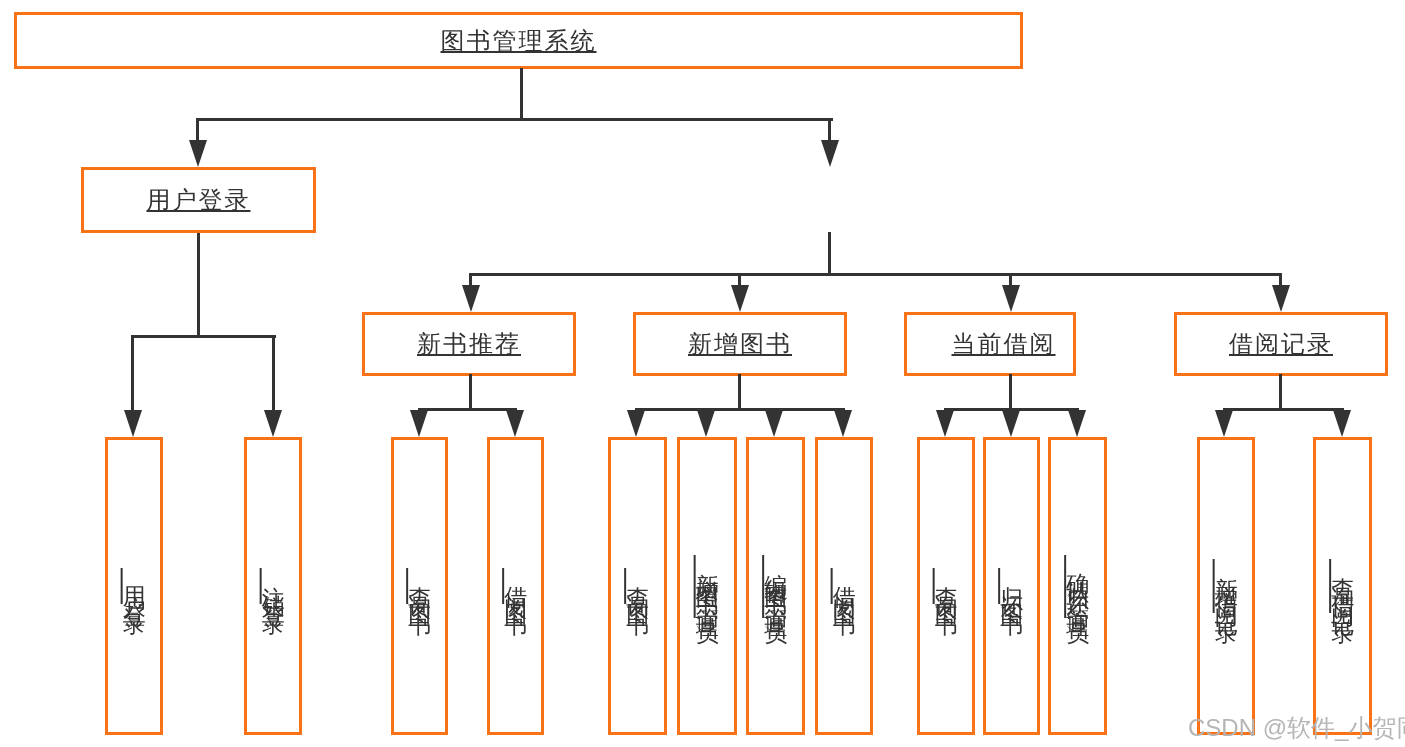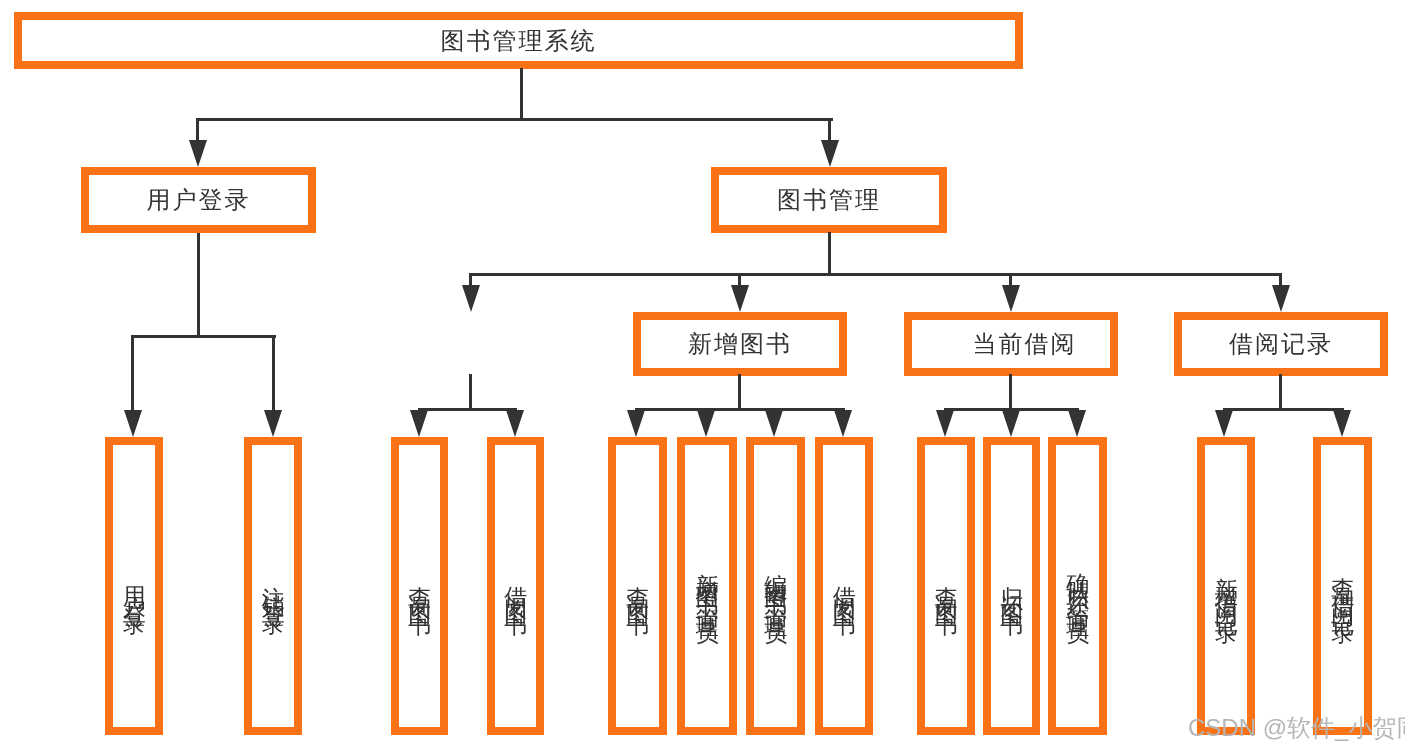--- a/index.html
+++ b/index.html
@@ -7,26 +7,27 @@
     position: relative;
     width: 1405px;
     height: 747px;
     background: #ffffff;
     font-family: "Liberation Sans", sans-serif;
     color: #333333;
     overflow: hidden;
   }
   .box {
     position: absolute;
-    border: 8px solid #f97316;
+    border: 3px solid #f97316;
     background: #ffffff;
     box-sizing: border-box;
     display: flex;
     align-items: center;
     justify-content: center;
+    text-decoration: underline;
   }
   .hbox span {
     font-size: 24px;
     letter-spacing: 2px;
     white-space: nowrap;
   }
   .leaf .vtext {
     writing-mode: vertical-rl;
     text-orientation: mixed;
     font-size: 23px;
@@ -51,21 +52,21 @@
     z-index: 3;
     white-space: nowrap;
   }
 
   
   .root  { left: 14px;   top: 12px;  width: 1009px; height: 57px; }
   .n-login { left: 81px;  top: 167px; width: 235px; height: 66px; }
   .n-mgmt  { left: 711px; top: 167px; width: 236px; height: 66px; }
   .n-l3a { left: 362px;  top: 312px; width: 214px; height: 64px; }
   .n-l3b { left: 633px;  top: 312px; width: 214px; height: 64px; }
-  .n-l3c { left: 904px;  top: 312px; width: 214px; height: 64px; padding-left: 27px; }
+  .n-l3c { left: 904px;  top: 312px; width: 172px; height: 64px; padding-left: 27px; }
   .n-l3d { left: 1174px; top: 312px; width: 214px; height: 64px; }
 
   .leaf { top: 437px; height: 298px; }
   .lf-a1 { left: 105px;  width: 58px; }
   .lf-a2 { left: 244px;  width: 58px; }
   .lf-b1 { left: 391px;  width: 57px; }
   .lf-b2 { left: 487px;  width: 57px; }
   .lf-c1 { left: 608px;  width: 59px; }
   .lf-c2 { left: 677px;  width: 60px; }
   .lf-c3 { left: 746px;  width: 59px; }
@@ -88,42 +89,42 @@
   <div class="line" style="left:520px; top:68px; width:3px; height:53px;"></div>
   <div class="line" style="left:197px; top:118px; width:636px; height:3px;"></div>
   <div class="line" style="left:196px; top:118px; width:3px; height:27px;"></div>
   <div class="arrow" style="left:189px; top:140px;"></div>
   <div class="line" style="left:828px; top:118px; width:3px; height:27px;"></div>
   <div class="arrow" style="left:821px; top:140px;"></div>
 
   <div class="box hbox n-login">
     <span>用户登录</span>
   </div>
-  <div class="box hbox n-mgmt">
-    <span>图书管理</span>
-  </div>
 
   <div class="line" style="left:197px; top:233px; width:3px; height:105px;"></div>
   <div class="line" style="left:132px; top:335px; width:144px; height:3px;"></div>
   <div class="line" style="left:131px; top:335px; width:3px; height:78px;"></div>
   <div class="arrow" style="left:124px; top:410px;"></div>
   <div class="line" style="left:272px; top:335px; width:3px; height:78px;"></div>
   <div class="arrow" style="left:264px; top:410px;"></div>
 
   <div class="line" style="left:828px; top:232px; width:3px; height:44px;"></div>
   <div class="line" style="left:469px; top:273px; width:813px; height:3px;"></div>
   <div class="line" style="left:469px; top:273px; width:3px; height:17px;"></div>
   <div class="arrow" style="left:462px; top:285px;"></div>
   <div class="line" style="left:738px; top:273px; width:3px; height:17px;"></div>
   <div class="arrow" style="left:731px; top:285px;"></div>
   <div class="line" style="left:1009px; top:273px; width:3px; height:17px;"></div>
   <div class="arrow" style="left:1002px; top:285px;"></div>
   <div class="line" style="left:1279px; top:273px; width:3px; height:17px;"></div>
   <div class="arrow" style="left:1272px; top:285px;"></div>
 
+  <div class="box hbox n-l3a">
+    <span>新书推荐</span>
+  </div>
   <div class="box hbox n-l3b">
     <span>新增图书</span>
   </div>
   <div class="box hbox n-l3c">
     <span>当前借阅</span>
   </div>
   <div class="box hbox n-l3d">
     <span>借阅记录</span>
   </div>
 

